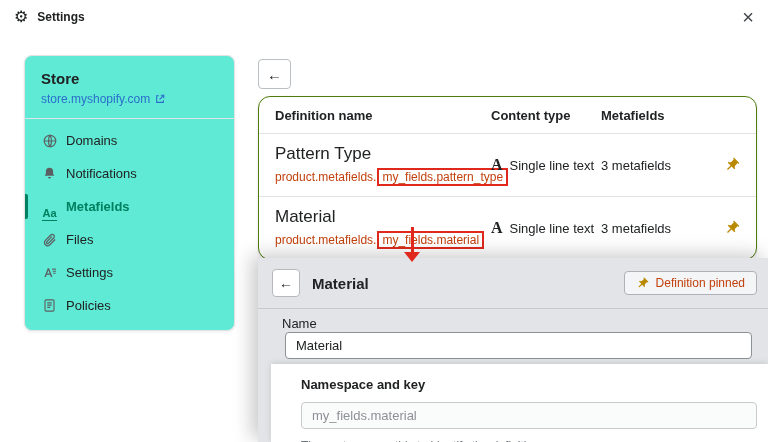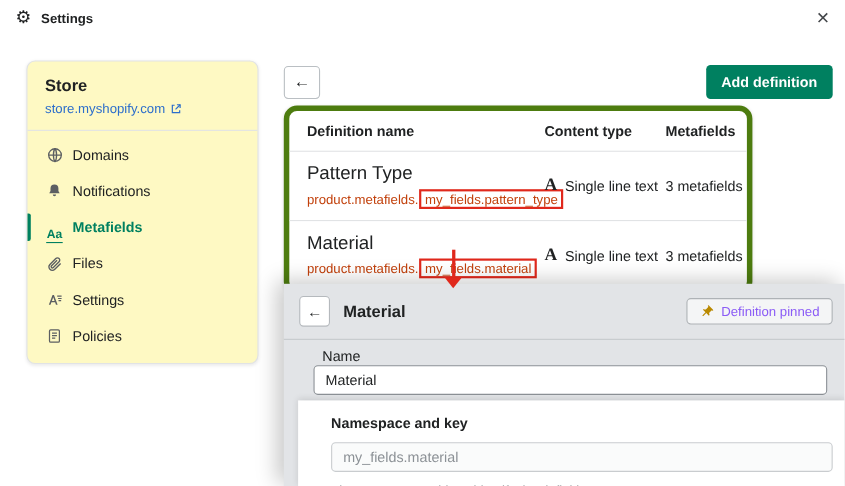--- a/index.html
+++ b/index.html
@@ -7,40 +7,40 @@
   body { font-family:"Liberation Sans", sans-serif; color:#202223; }
   .screen { position:relative; width:768px; height:442px; background:#fff; overflow:hidden; }
 
   
   .topbar { position:absolute; top:0; left:0; right:0; height:34px; display:flex; align-items:center; padding:0 14px; background:#fff; }
   .gear-glyph { font-size:16px; line-height:1; margin-right:9px; color:#202223; }
   .topbar-title { font-size:12px; font-weight:700; }
   .close-btn { margin-left:auto; font-size:20px; line-height:1; color:#44474a; cursor:pointer; background:none; border:none; font-family:inherit; }
 
   
-  .sidebar { position:absolute; left:24px; top:55px; width:211px; background:#fef9c3; border:1px solid #e1e3e5; border-radius:8px; box-shadow:0 1px 3px rgba(0,0,0,.08); padding-bottom:8px; }
+  .sidebar { position:absolute; left:24px; top:55px; width:211px; background:#5eead4; border:1px solid #e1e3e5; border-radius:8px; box-shadow:0 1px 3px rgba(0,0,0,.08); padding-bottom:8px; }
   .store-heading { padding:14px 16px 2px; font-size:15px; font-weight:600; }
   .store-link { display:flex; align-items:center; gap:5px; padding:3px 16px 12px; font-size:12px; color:#2c6ecb; text-decoration:none; cursor:pointer; }
   .sidebar-divider { border-top:1px solid #e1e3e5; }
   .nav { padding:5px 0 0; }
   .nav-item { position:relative; display:flex; align-items:center; gap:8px; height:33px; padding:0 16px; font-size:13px; color:#202223; cursor:pointer; }
   .nav-item.active { color:#008060; font-weight:600; }
   .nav-item.active::before { content:""; position:absolute; left:0; top:4px; bottom:4px; width:3px; background:#008060; border-radius:0 2px 2px 0; }
   .nav-icon { width:17px; height:17px; display:flex; align-items:center; justify-content:center; color:#5c5f62; flex:0 0 17px; }
   .nav-item.active .nav-icon { color:#008060;margin-top:16px; }
   .aa-icon { font-size:11px; font-weight:700; line-height:1; border-bottom:1.5px solid currentColor; padding-bottom:1px; }
 
   
   .main-header { position:absolute; left:258px; top:59px; width:499px; display:flex; align-items:center; }
   .back-btn { width:33px; height:30px; background:#fff; border:1px solid #babfc3; border-radius:4px; display:flex; align-items:center; justify-content:center; font-size:15px; color:#202223; cursor:pointer; font-family:inherit; }
   .page-title { margin-left:15px; font-size:16px; font-weight:700; }
   .add-btn { margin-left:auto; background:#008060; color:#fff; border:none; border-radius:4px; font-size:13px; font-weight:600; padding:8px 14px; cursor:pointer; font-family:inherit; }
 
   
-  .table-card { position:absolute; left:258px; top:96px; width:426px; background:#fff; border:5px solid #4d7c0f; border-radius:12px; box-shadow:0 1px 3px rgba(0,0,0,.1); overflow:hidden; }
+  .table-card { position:absolute; left:258px; top:96px; width:499px; background:#fff; border:1px solid #4d7c0f; border-radius:12px; box-shadow:0 1px 3px rgba(0,0,0,.1); overflow:hidden; }
   .thead, .trow { display:grid; grid-template-columns:216px 110px 118px 1fr; padding:0 16px; align-items:center; }
   .thead { height:37px; border-bottom:1px solid #e1e3e5; font-size:13px; font-weight:600; }
   .trow { padding-top:10px; padding-bottom:10px; cursor:pointer; }
   .trow + .trow { border-top:1px solid #e1e3e5; }
   .def-name { font-size:17px; margin-bottom:4px; }
   .def-key { font-size:12px; color:#c2410c; display:flex; align-items:center; white-space:nowrap; }
   .red-box { display:inline-block; border:2px solid #e0281c; padding:0 3px; margin-left:1px; }
   .ct-cell { display:flex; align-items:center; gap:7px; font-size:13px; }
   .ct-letter { font-family:"Liberation Serif", serif; font-size:16px; font-weight:600; line-height:1; }
   .mf-cell { font-size:13px; }
@@ -49,25 +49,25 @@
   
   .red-arrow { position:absolute; left:404px; top:227px; width:16px; height:35px; display:flex; flex-direction:column; align-items:center; z-index:6; }
   .arrow-line { width:3px; flex:1; background:#e0281c; }
   .arrow-head { width:0; height:0; border-left:8px solid transparent; border-right:8px solid transparent; border-top:10px solid #e0281c; }
 
   
   .detail { position:absolute; left:258px; top:258px; width:510px; height:184px; background:#e2e4e7; box-shadow:-6px -3px 18px rgba(0,0,0,.22); z-index:3; }
   .detail-header { position:absolute; top:11px; left:14px; right:11px; height:28px; display:flex; align-items:center; }
   .back-btn-sm { width:28px; height:28px; background:#fff; border:1px solid #b5b9bd; border-radius:4px; display:flex; align-items:center; justify-content:center; font-size:14px; color:#202223; cursor:pointer; font-family:inherit; }
   .detail-title { margin-left:12px; font-size:15px; font-weight:700; }
-  .pinned-btn { margin-left:auto; display:flex; align-items:flex-end; gap:7px; background:#f4f5f6; border:1px solid #aeb2b6; border-radius:4px; padding:4px 11px; font-size:12px; color:#8b5cf6; cursor:pointer; font-family:inherit; }
+  .pinned-btn { margin-left:auto; display:flex; align-items:flex-end; gap:7px; background:#f4f5f6; border:1px solid #aeb2b6; border-radius:4px; padding:4px 11px; font-size:12px; color:#c2410c; cursor:pointer; font-family:inherit; }
   .pinned-btn .pin-ic { color:#b98900; display:flex; }
   .detail-divider { position:absolute; top:50px; left:0; right:0; border-top:1px solid #c6c9cc; }
   .field-label { font-size:13px; color:#202223; }
-  .name-label { position:absolute; left:35px; top:58px; }
+  .name-label { position:absolute; left:24px; top:58px; }
   .text-input { display:block; border-radius:4px; font-size:13px; font-family:inherit; padding:0 10px; outline:none; }
   .name-input { position:absolute; left:27px; top:74px; width:467px; height:27px; background:#fff; border:1px solid #8c9196; color:#202223; }
   .ns-section { position:absolute; left:13px; right:0; top:106px; bottom:0; background:#fff; box-shadow:0 -1px 6px rgba(0,0,0,.12); padding:13px 30px 0; }
   .ns-label { font-weight:600; margin-bottom:10px; }
   .ns-input { width:456px; height:27px; background:#fafbfb; border:1px solid #c9cccf; color:#8c9196; }
   .ns-help { font-size:12px; color:#6d7175; margin-top:10px; }
 </style>
 </head>
 <body>
 
@@ -144,21 +144,20 @@
         </span>
         <span>Policies</span>
       </div>
     </div>
   </div>
 
   <div class="main-header">
     <button class="back-btn">
         <span>←</span>
       </button>
-    <button class="add-btn">Add definition</button>
   </div>
 
   <div class="table-card">
     <div class="thead">
       <span>Definition name</span>
       <span>Content type</span>
       <span>Metafields</span>
       <span></span>
     </div>
 

